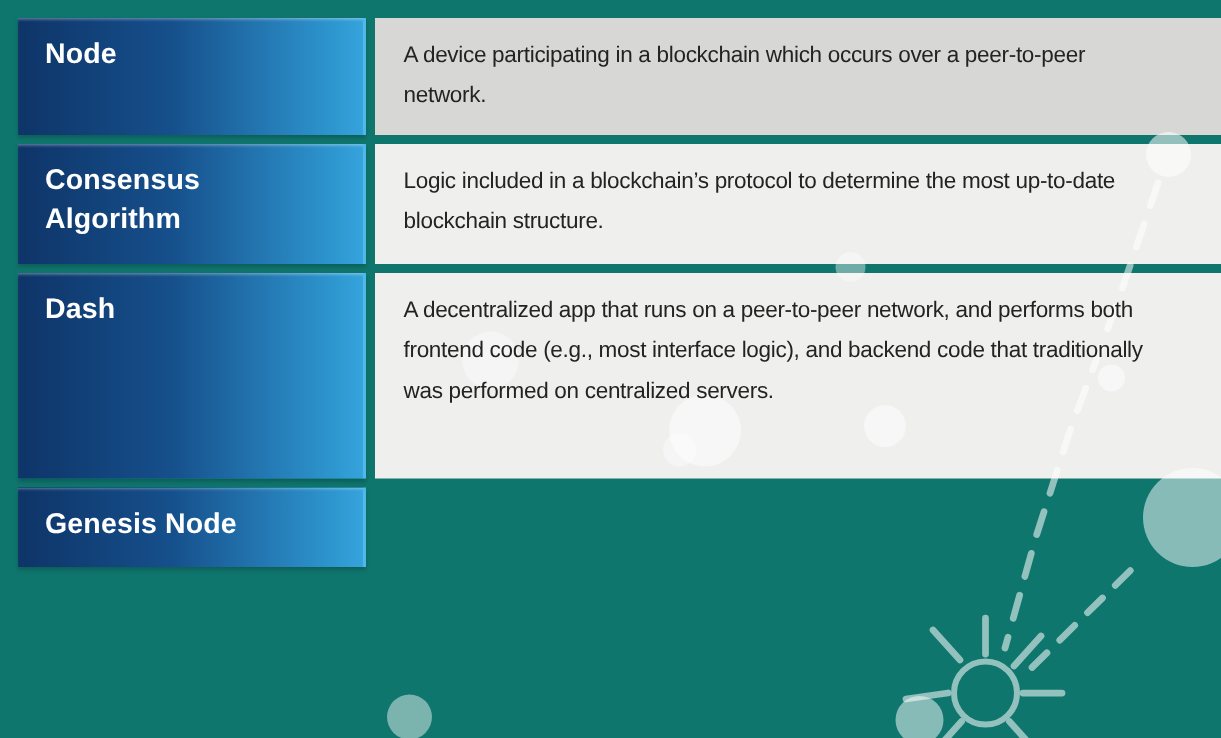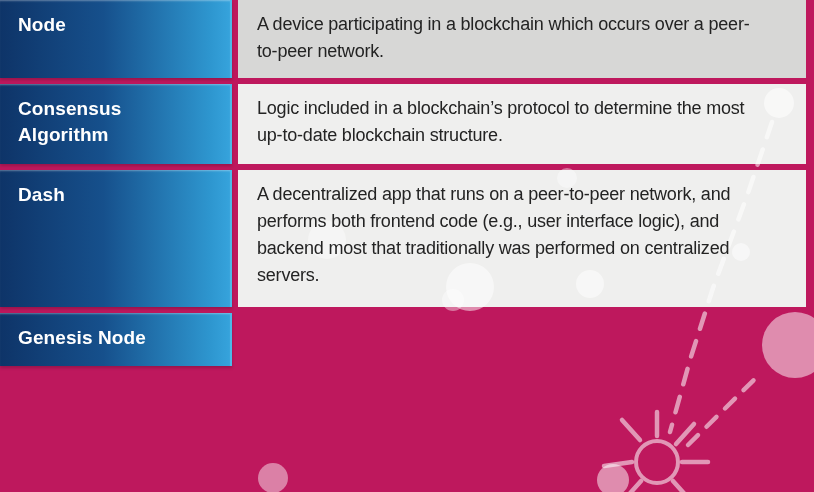--- a/index.html
+++ b/index.html
@@ -5,24 +5,24 @@
   html, body {
     margin: 0;
     padding: 0;
     background: #ffffff;
     font-family: "Liberation Sans", sans-serif;
   }
   .page {
     position: relative;
     width: 814px;
     height: 492px;
-    background: #be185d;
+    background: #0f766e;
     overflow: hidden;
     box-sizing: border-box;
-    padding: 0;
+    padding: 12px;
   }
   .glossary {
     position: relative;
     width: 806px;
   }
   .row {
     display: flex;
     column-gap: 6px;
     margin-bottom: 6px;
     align-items: stretch;
@@ -57,21 +57,21 @@
     padding: 11px 52px 10px 19px;
     position: relative;
   }
   .def-dark  { background: #d7d7d6; }
   .def-light { background: #efefee; }
   .def-text {
     position: relative;
     z-index: 2;
     display: block;
     color: #232323;
-    font-size: 18px;
+    font-size: 15px;
     line-height: 27px;
     letter-spacing: -0.2px;
   }
   .decor-svg {
     position: absolute;
     left: 0;
     top: 0;
     width: 814px;
     height: 492px;
     z-index: 1;
@@ -129,21 +129,21 @@
         <span class="def-text">Logic included in a blockchain’s protocol to determine the most up-to-date blockchain structure.</span>
       </div>
     </div>
 
 
     <div class="row row-4">
       <div class="term-cell">
         <span class="term-label">Dash</span>
       </div>
       <div class="def-cell def-light">
-        <span class="def-text">A decentralized app that runs on a peer-to-peer network, and performs both frontend code (e.g., user interface logic), and backend most that traditionally was performed on centralized servers.</span>
+        <span class="def-text">A decentralized app that runs on a peer-to-peer network, and performs both frontend code (e.g., most interface logic), and backend code that traditionally was performed on centralized servers.</span>
       </div>
     </div>
 
     <div class="row row-5">
       <div class="term-cell">
         <span class="term-label">Genesis Node</span>
       </div>
     </div>
 
   </div>

